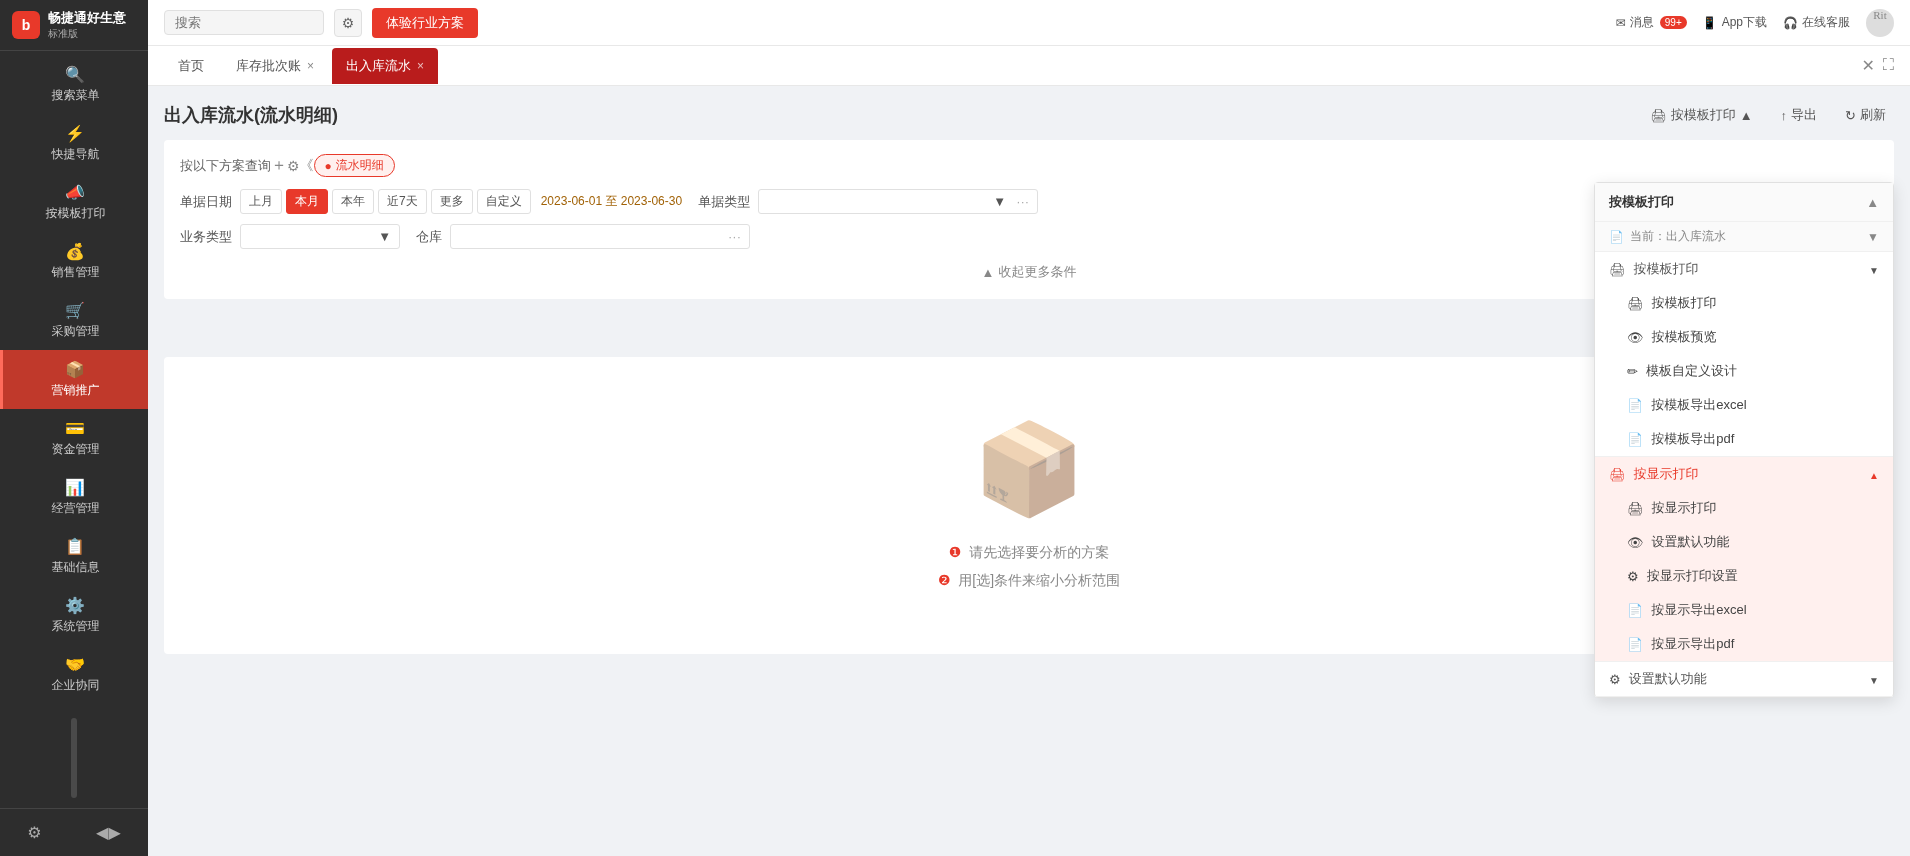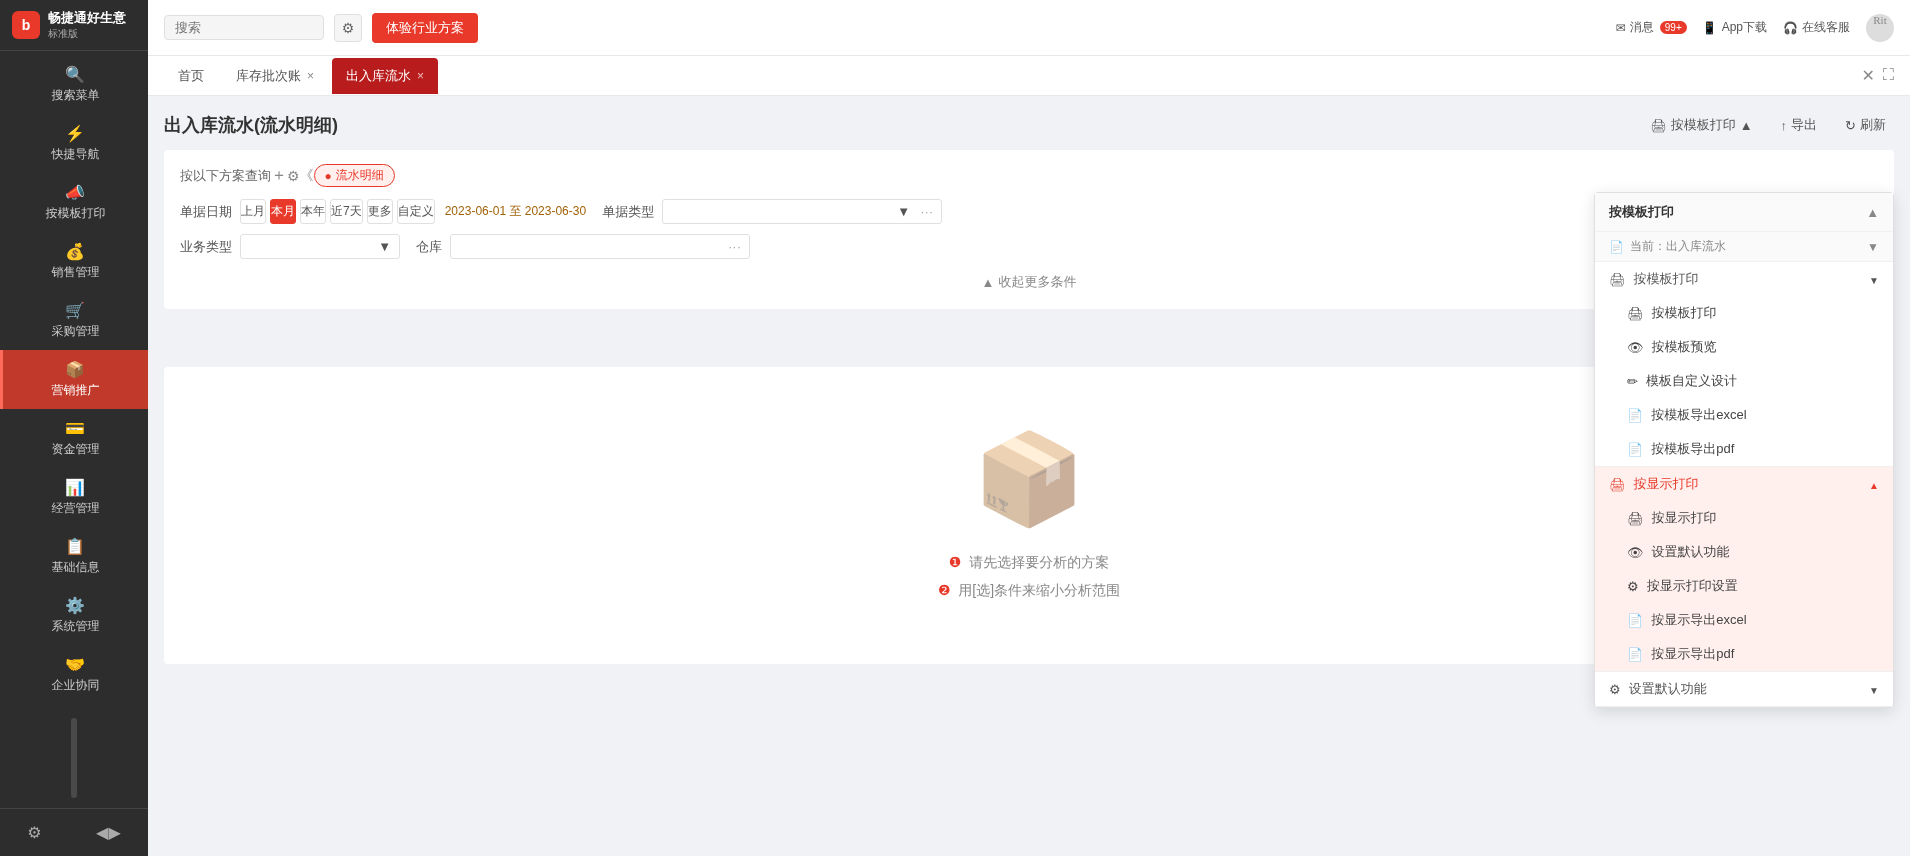--- a/index.html
+++ b/index.html
@@ -63,21 +63,21 @@
     .main-content {
       flex: 1;
       display: flex;
       flex-direction: column;
       overflow: hidden;
     }
 
     
     .top-header {
       background: #fff;
-      height: 56px;
+      height: 46px;
       display: flex;
       align-items: center;
       padding: 12px 16px;
       border-bottom: 1px solid #e8e8e8;
       justify-content: space-between;
       flex-shrink: 0;
     }
     .header-left { display: flex; align-items: center; gap: 10px; }
     .header-search {
       background: #f5f5f5;
@@ -186,21 +186,21 @@
       gap: 0;
       margin-bottom: 12px;
       color: #666;
       font-size: 13px;
     }
     .filter-row { display: flex; align-items: center; gap: 16px; flex-wrap: wrap; margin-bottom: 10px; }
     .filter-item { display: flex; align-items: center; gap: 8px; }
     .filter-label { color: #555; font-size: 13px; white-space: nowrap; }
     .filter-date-btns { display: flex; align-items: center; gap: 4px; }
     .date-btn {
-      padding: 3px 0;
+      padding: 3px 8px;
       border: 1px solid #e0e0e0;
       border-radius: 3px;
       cursor: pointer;
       font-size: 12px;
       color: #555;
       background: #fff;
     }
     .date-btn.active { background: #e8392a; color: #fff; border-color: #e8392a; }
     .filter-date-range { font-size: 12px; color: #a16207; margin-left: 6px; }
     .filter-select {

